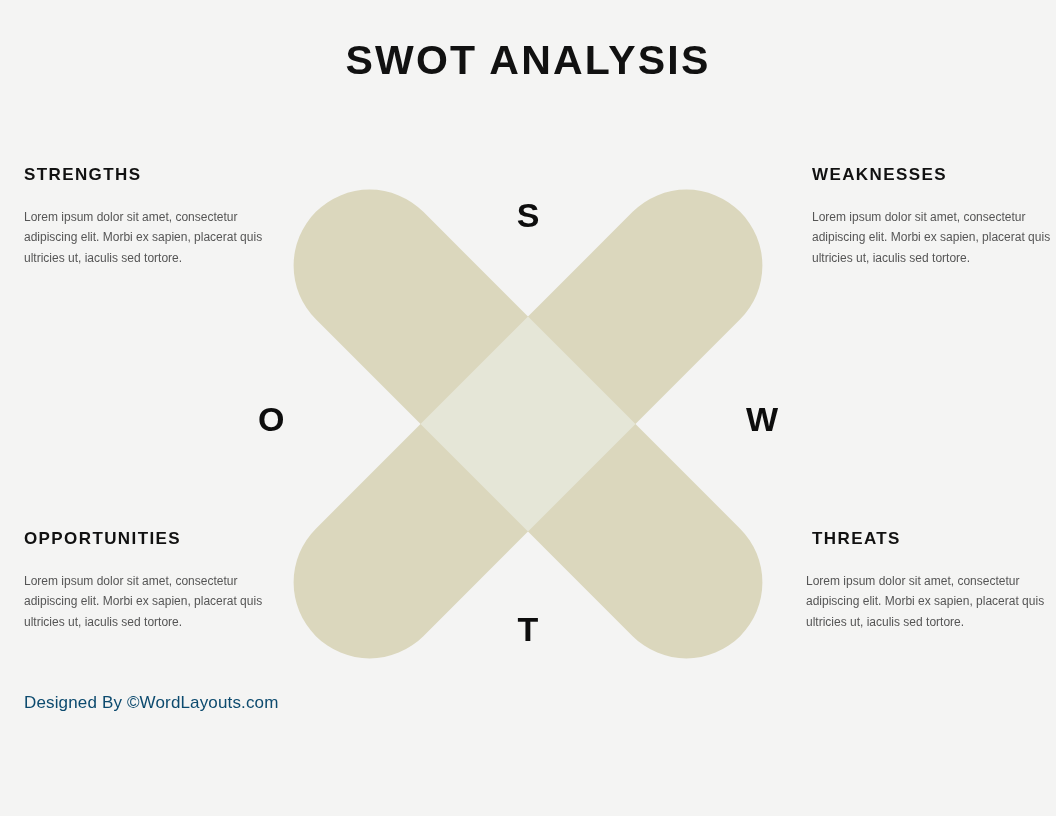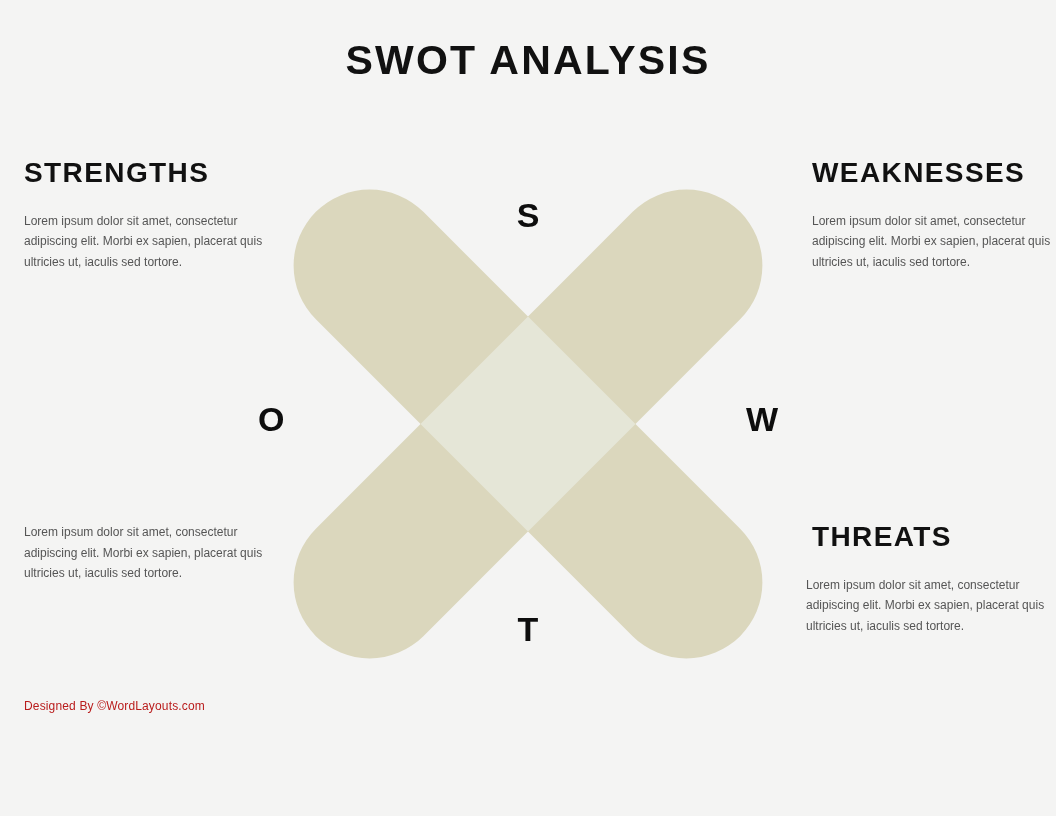--- a/index.html
+++ b/index.html
@@ -83,22 +83,22 @@
   .letter-o { left: 258px; top: 402px; font-size: 34px; }
   .letter-w { left: 746px; top: 402px; font-size: 34px; }
   .letter-t { left: 0;   top: 612px; width: 1056px; text-align: center; }
 
   
   .quad {
     position: absolute;
     width: 270px;
   }
   .quad h2 {
-    margin: 0 0 22px 0;
-    font-size: 28px;
+    margin: 8px 0 22px 0;
+    font-size: 17px;
     font-weight: bold;
     letter-spacing: 1.4px;
     color: #111111;
     line-height: 1.1;
     white-space: nowrap;
   }
   .quad p {
     margin: 0;
     font-size: 12px;
     line-height: 1.72;
@@ -114,22 +114,22 @@
   
   .quad-threats  { left: 806px; }
   .quad-threats h2 { margin-left: 6px; }
   .quad-opportunities h2 { margin-left: 0; }
 
   
   .footer {
     position: absolute;
     left: 24px;
     bottom: 23px;
-    font-size: 12px;
-    color: #b91c1c;
+    font-size: 17px;
+    color: #0c4a6e;
     letter-spacing: 0.15px;
   }
 </style>
 </head>
 <body>
 
 <div id="page">
 
   <div class="title">SWOT ANALYSIS</div>
 
@@ -148,20 +148,21 @@
     <h2>STRENGTHS</h2>
     <p>Lorem ipsum dolor sit amet, consectetur adipiscing elit. Morbi ex sapien, placerat quis ultricies ut, iaculis sed tortore.</p>
   </div>
 
   <div class="quad quad-weaknesses">
     <h2>WEAKNESSES</h2>
     <p>Lorem ipsum dolor sit amet, consectetur adipiscing elit. Morbi ex sapien, placerat quis ultricies ut, iaculis sed tortore.</p>
   </div>
 
   <div class="quad quad-opportunities">
+    <h2>OPPORTUNITIES</h2>
     <p>Lorem ipsum dolor sit amet, consectetur adipiscing elit. Morbi ex sapien, placerat quis ultricies ut, iaculis sed tortore.</p>
   </div>
 
   <div class="quad quad-threats">
     <h2>THREATS</h2>
     <p>Lorem ipsum dolor sit amet, consectetur adipiscing elit. Morbi ex sapien, placerat quis ultricies ut, iaculis sed tortore.</p>
   </div>
 
   <div class="footer">Designed By ©WordLayouts.com</div>
 

